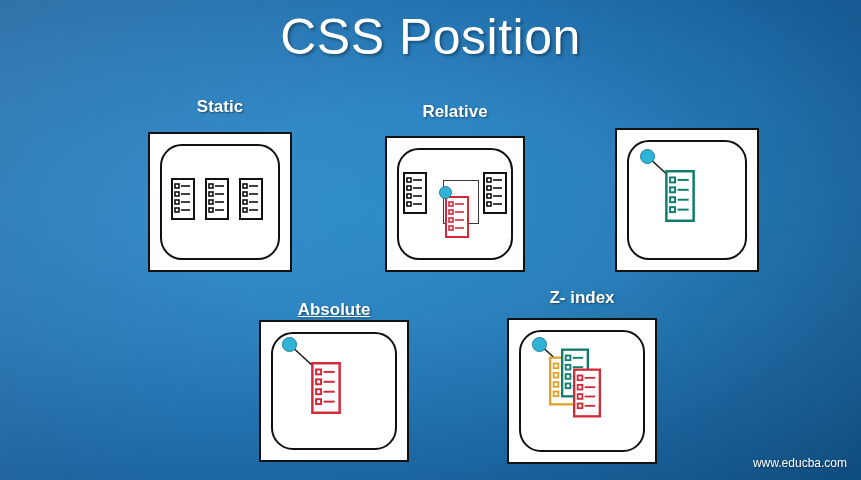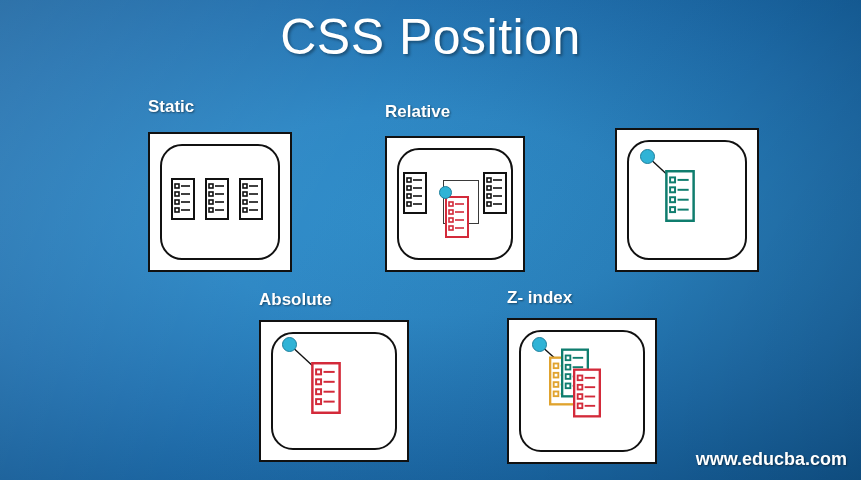--- a/index.html
+++ b/index.html
@@ -19,35 +19,35 @@
     background:linear-gradient(118deg, rgba(255,255,255,0.10) 0%, rgba(255,255,255,0.02) 38%, rgba(0,0,0,0.06) 70%, rgba(0,0,0,0.16) 100%);
     pointer-events:none;
   }
   .title{
     position:absolute;left:0;top:8px;width:861px;text-align:center;
     color:#ffffff;font-size:50px;font-weight:normal;letter-spacing:0.5px;
     text-shadow:2px 2px 3px rgba(0,0,0,0.35);
   }
   .card-label{
     position:absolute;color:#ffffff;font-size:17px;font-weight:bold;
-    text-align:left;text-shadow:1px 1px 2px rgba(0,0,0,0.45);
+    text-align:center;text-shadow:1px 1px 2px rgba(0,0,0,0.45);
     white-space:nowrap;
   }
   .card{
     position:absolute;background:#ffffff;border:2px solid #111111;
     box-sizing:border-box;
   }
   .inner{
     position:absolute;left:10px;top:10px;right:10px;bottom:10px;
     border:2px solid #111111;border-radius:22px;background:#ffffff;
     box-sizing:border-box;
   }
   .watermark{
     position:absolute;right:14px;bottom:10px;color:#ffffff;
-    font-size:18px;font-weight:bold;text-shadow:1px 1px 2px rgba(0,0,0,0.45);
+    font-size:12px;font-weight:normal;text-shadow:1px 1px 2px rgba(0,0,0,0.45);
   }
   .doc{position:absolute;}
   .dot{position:absolute;border-radius:50%;background:#2fb3d6;border:1px solid #1d7f9c;}
   .outline-box{position:absolute;border:1px solid #3a3a3a;background:transparent;}
 </style>
 </head>
 <body>
 
 <div id="root">
 
@@ -159,21 +159,21 @@
           <rect x="4" y="30" width="4" height="4"></rect>
         <line x1="10" y1="8" x2="19" y2="8"></line>
           <line x1="10" y1="16" x2="19" y2="16"></line>
           <line x1="10" y1="24" x2="19" y2="24"></line>
           <line x1="10" y1="32" x2="19" y2="32"></line>
       </g>
     </svg>
     <div class="dot" style="left:23px;top:19px;width:13px;height:13px;"></div>
   </div>
 
-  <div class="card-label" style="left:259px;top:290px;width:150px;">Absolute</div>
+  <div class="card-label" style="left:259px;top:300px;width:150px;text-decoration:underline;">Absolute</div>
   <div class="card" style="left:259px;top:320px;width:150px;height:142px;">
     <div class="inner"></div>
     <svg style="position:absolute;left:22px;top:16px;" width="56" height="48">
       <line x1="6" y1="6" x2="32" y2="30" stroke="#111111" stroke-width="1.4"></line>
     </svg>
     <svg class="doc" style="left:50px;top:40px;" width="30" height="52" viewBox="0 0 24 42">
       <rect x="1" y="1" width="22" height="40" fill="#ffffff" stroke="#d32a3a" stroke-width="2"></rect>
       <g stroke="#d32a3a" stroke-width="1.6" fill="none">
         <rect x="4" y="6" width="4" height="4"></rect>
           <rect x="4" y="14" width="4" height="4"></rect>

